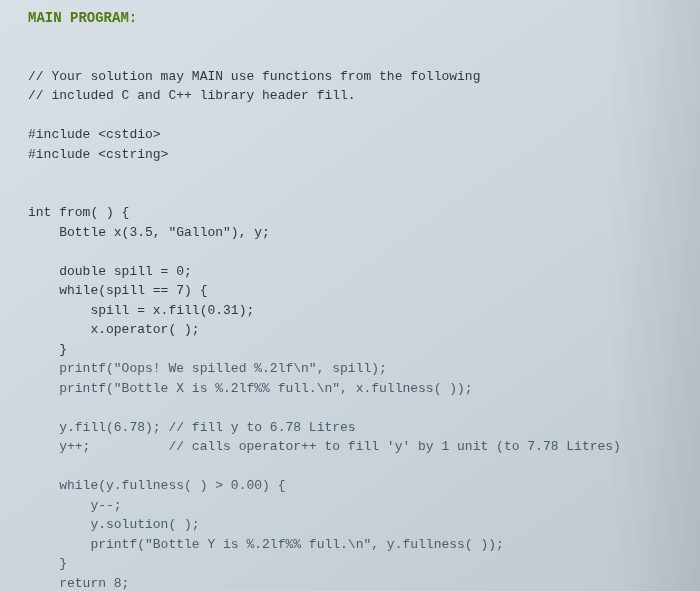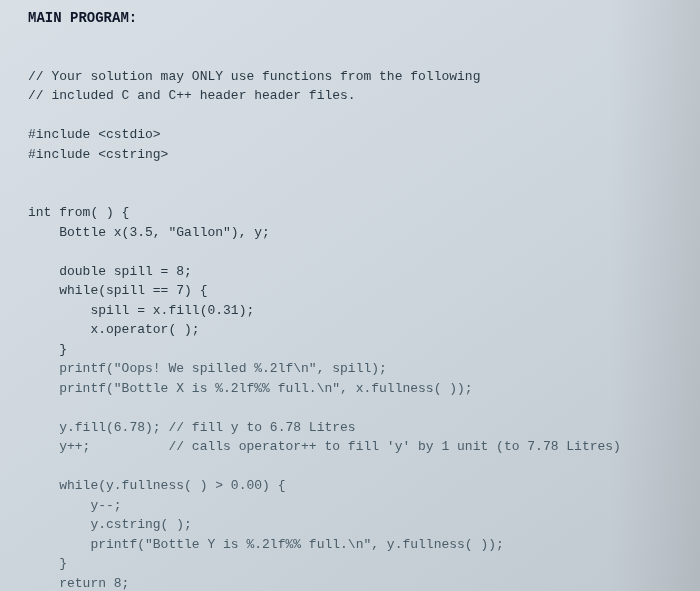--- a/index.html
+++ b/index.html
@@ -22,63 +22,63 @@
       content: "";
       position: absolute;
       top: 0;
       right: 0;
       width: 90px;
       height: 591px;
       background: linear-gradient(90deg, rgba(0,0,0,0) 0%, rgba(0,0,0,0.04) 50%, rgba(0,0,0,0.08) 100%);
       pointer-events: none;
     }
     .heading {
-      color: #0f172a;
+      color: #4d7c0f;
       font-weight: bold;
       font-size: 14px;
       margin-bottom: 18px;
     }
     .code-block {
       color: #2a3a46;
       white-space: pre;
       font-size: 13px;
     }
     .faded {
       color: #4a5d6a;
     }
   </style>
 </head>
 <body>
 
 <div class="page">
   <div class="heading">MAIN PROGRAM:</div>
 
   <div class="code-block">
-<span>// Your solution may ONLY use functions from the following</span>
-<span>// included C and C++ header header files.</span>
+<span>// Your solution may MAIN use functions from the following</span>
+<span>// included C and C++ library header fill.</span>
 <span></span>
 <span>#include &lt;cstdio&gt;</span>
 <span>#include &lt;cstring&gt;</span>
 <span></span>
 <span></span>
 <span>int from( ) {</span>
 <span>    Bottle x(3.5, "Gallon"), y;</span>
 <span></span>
-<span>    double spill = 8;</span>
+<span>    double spill = 0;</span>
 <span>    while(spill == 7) {</span>
 <span>        spill = x.fill(0.31);</span>
 <span>        x.operator( );</span>
 <span>    }</span>
 <span class="faded">    printf("Oops! We spilled %.2lf\n", spill);</span>
 <span class="faded">    printf("Bottle X is %.2lf%% full.\n", x.fullness( ));</span>
 <span class="faded"></span>
 <span class="faded">    y.fill(6.78); // fill y to 6.78 Litres</span>
 <span class="faded">    y++;          // calls operator++ to fill 'y' by 1 unit (to 7.78 Litres)</span>
 <span class="faded"></span>
 <span class="faded">    while(y.fullness( ) &gt; 0.00) {</span>
 <span class="faded">        y--;</span>
-<span class="faded">        y.cstring( );</span>
+<span class="faded">        y.solution( );</span>
 <span class="faded">        printf("Bottle Y is %.2lf%% full.\n", y.fullness( ));</span>
 <span class="faded">    }</span>
 <span class="faded">    return 8;</span>
 
   </div>
 </div>
 
 </body></html>

